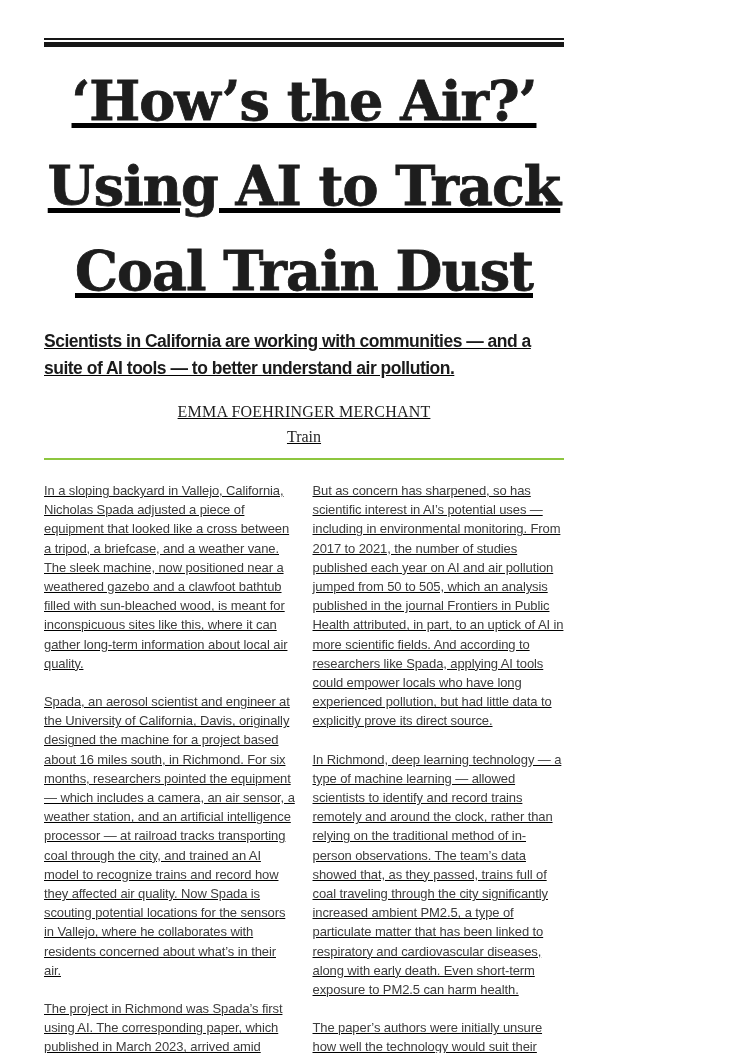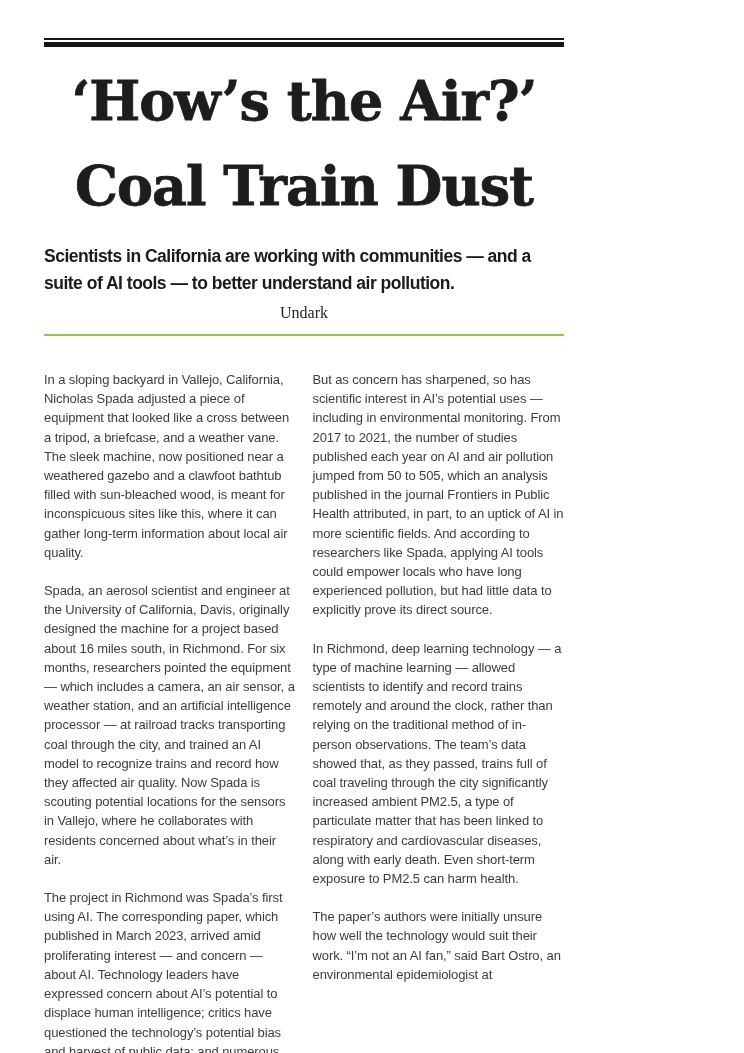--- a/index.html
+++ b/index.html
@@ -8,20 +8,21 @@
     height: 1053px;
     font-family: "Liberation Sans", sans-serif;
     overflow: hidden;
   }
   .page {
     box-sizing: border-box;
     width: 608px;
     height: 1053px;
     padding: 38px 44px 0 44px;
     background: #ffffff;
+    text-decoration: underline;
   }
   .top-rule {
     height: 2px;
     border-top: 2px solid #161616;
     border-bottom: 5px solid #161616;
   }
   .headline {
     margin: 12px 0 0 0;
     text-align: center;
     font-family: "DejaVu Serif", serif;
@@ -67,37 +68,39 @@
     margin-top: 17px;
   }
   .column {
     flex: 1;
     min-width: 0;
     font-size: 13px;
     line-height: 19.2px;
     letter-spacing: -0.1px;
     color: #3d3d3d;
   }
-  .column p { margin: 17px 0 19px 0; }
+  .column p { margin: 4px 0 19px 0; }
 </style>
 </head>
 <body>
 
 <div class="page">
 
   <div class="top-rule"></div>
 
   <h1 class="headline">
     <span class="line">‘How’s the Air?’</span>
+    <span class="line">Using AI to Track</span>
     <span class="line">Coal Train Dust</span>
   </h1>
 
   <p class="standfirst">Scientists in California are working with communities — and a suite of AI tools — to better understand air pollution.</p>
 
-  <p class="publication">Undark</p>
+  <p class="byline">EMMA FOEHRINGER MERCHANT</p>
+  <p class="publication">Train</p>
 
   <hr class="accent-divider" style="background: rgb(141, 198, 63);">
 
   <div class="body-columns">
     <div class="column">
       <p>In a sloping backyard in Vallejo, California, Nicholas Spada adjusted a piece of equipment that looked like a cross between a tripod, a briefcase, and a weather vane. The sleek machine, now positioned near a weathered gazebo and a clawfoot bathtub filled with sun-bleached wood, is meant for inconspicuous sites like this, where it can gather long-term information about local air quality.</p>
       <p>Spada, an aerosol scientist and engineer at the University of California, Davis, originally designed the machine for a project based about 16 miles south, in Richmond. For six months, researchers pointed the equipment — which includes a camera, an air sensor, a weather station, and an artificial intelligence processor — at railroad tracks transporting coal through the city, and trained an AI model to recognize trains and record how they affected air quality. Now Spada is scouting potential locations for the sensors in Vallejo, where he collaborates with residents concerned about what’s in their air.</p>
       <p>The project in Richmond was Spada’s first using AI. The corresponding paper, which published in March 2023, arrived amid proliferating interest — and concern — about AI. Technology leaders have expressed concern about AI’s potential to displace human intelligence; critics have questioned the technology’s potential bias and harvest of public data; and numerous studies and</p>
     </div>
     <div class="column">

